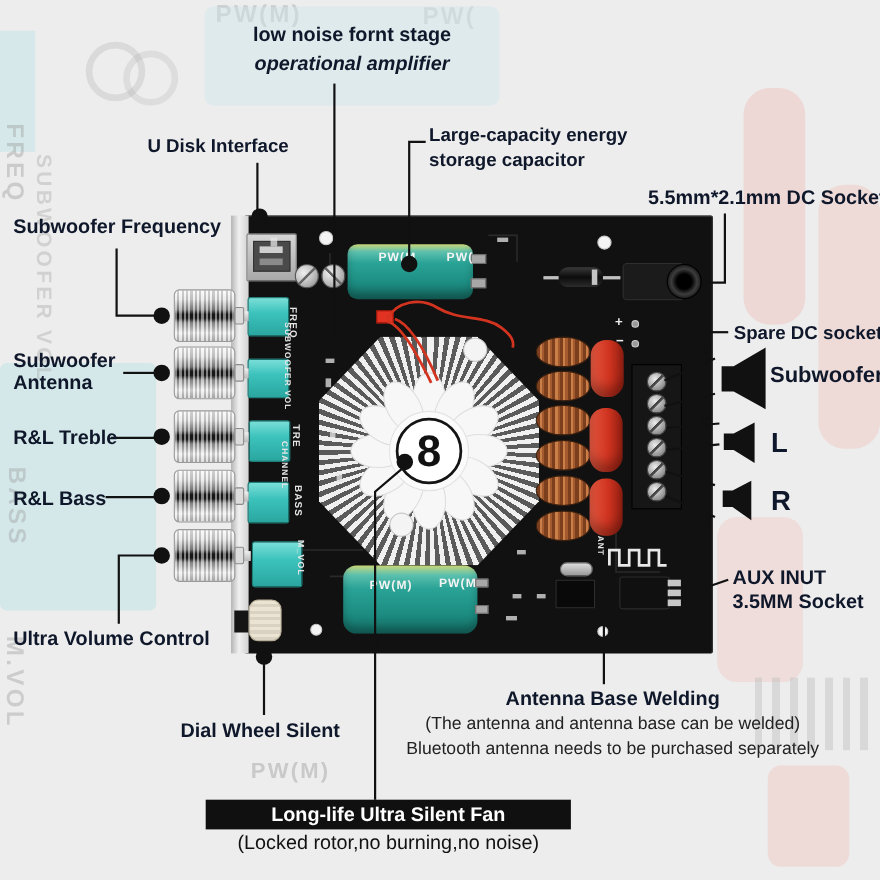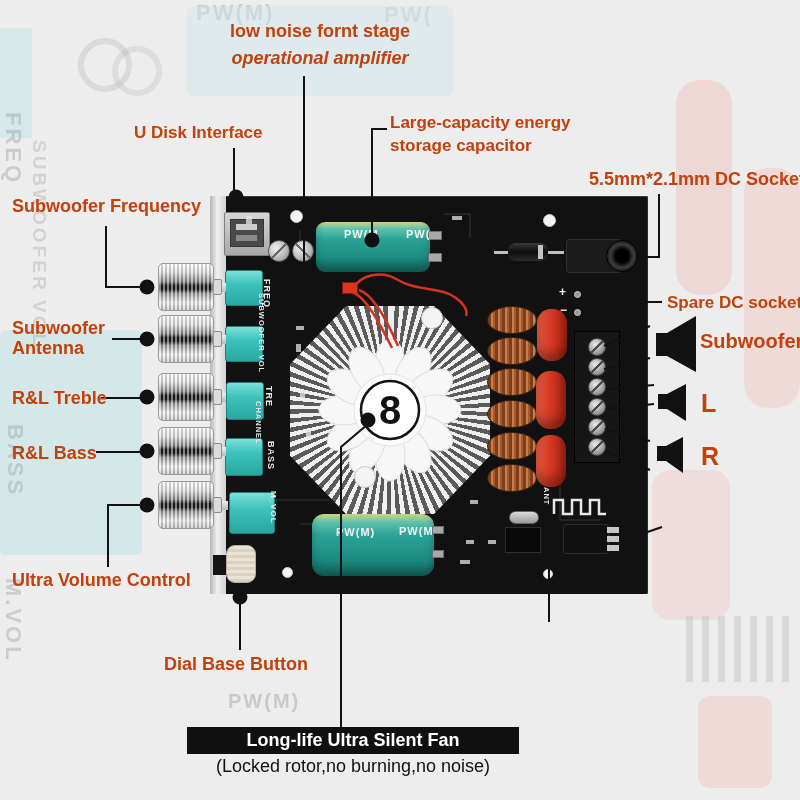--- a/index.html
+++ b/index.html
@@ -1,19 +1,19 @@
 <!DOCTYPE html>
 <html><head>
 <meta charset="utf-8">
 <style>
   html,body{margin:0;padding:0;background:#fff;}
   #stage{position:relative;width:800px;height:800px;background:#ededed;overflow:hidden;
          font-family:"Liberation Sans",sans-serif;color:#161616;}
   #stage *{position:absolute;box-sizing:border-box;}
-  .lbl{font-weight:600;color:#c2410c;white-space:nowrap;line-height:1.18;}
+  .lbl{font-weight:600;color:#0f172a;white-space:nowrap;line-height:1.18;}
   .ghost{opacity:.45;}
   .vrot{transform:rotate(90deg);transform-origin:0 0;white-space:nowrap;}
   .silk{color:#e6e6e6;font-weight:700;letter-spacing:1px;}
   .hole{border-radius:50%;background:#f4f4f4;border:1px solid #c9c9c9;}
   .sbit{background:rgba(230,230,230,.75);}
   .knob{width:56px;height:48px;left:158px;border-radius:5px;border:1px solid #9a9a9a;
     background:
       repeating-linear-gradient(90deg, rgba(255,255,255,.45) 0 2px, rgba(0,0,0,.16) 2px 4px),
       linear-gradient(180deg,#f8f8f8 0%,#e0e0e0 18%,#8a8a8a 38%,#1c1c1c 47%,#1c1c1c 55%,#9a9a9a 64%,#f0f0f0 84%,#c2c2c2 100%);}
   .nut{width:9px;height:16px;left:213px;background:#dcdcdc;border:1px solid #8a8a8a;border-radius:2px;}
@@ -300,17 +300,26 @@
   <div class="lbl" style="left:667px;top:293px;font-size:17px;">Spare DC socket</div>
   <div class="lbl" style="left:700px;top:330px;font-size:20px;font-weight:700;">Subwoofer</div>
   <div class="lbl" style="left:701px;top:389px;font-size:25px;font-weight:700;">L</div>
   <div class="lbl" style="left:701px;top:442px;font-size:25px;font-weight:700;">R</div>
   <div class="pm" style="left:637px;top:309px;">+</div>
   <div class="pm" style="left:637px;top:346px;">−</div>
   <div class="pm" style="left:636px;top:372px;">+</div>
   <div class="pm" style="left:637px;top:395px;">−</div>
   <div class="pm" style="left:637px;top:421px;">−</div>
   <div class="pm" style="left:638px;top:466px;">+</div>
-  <div class="lbl" style="left:164px;top:654px;font-size:18px;">Dial Base Button</div>
+  <div class="lbl" style="left:666px;top:514px;font-size:18px;font-weight:700;line-height:22px;">
+    <div style="position:static;">AUX INUT</div>
+    <div style="position:static;">3.5MM Socket</div>
+  </div>
+  <div class="lbl" style="left:164px;top:654px;font-size:18px;">Dial Wheel Silent</div>
+  <div style="left:357px;top:625px;width:400px;text-align:center;">
+    <div class="lbl" style="position:static;font-size:18px;font-weight:700;">Antenna Base Welding</div>
+    <div style="position:static;font-size:16px;margin-top:4px;color:#222;">(The antenna and antenna base can be welded)</div>
+    <div style="position:static;font-size:16px;margin-top:4px;color:#222;">Bluetooth antenna needs to be purchased separately</div>
+  </div>
   <div style="left:187px;top:727px;width:332px;height:27px;background:#101010;color:#fff;font-size:18px;font-weight:700;text-align:center;line-height:27px;">Long-life Ultra Silent Fan</div>
   <div style="left:172px;top:756px;width:362px;text-align:center;font-size:18px;font-weight:400;color:#111;">(Locked rotor,no burning,no noise)</div>
 
 </div>
 
 </body></html>

